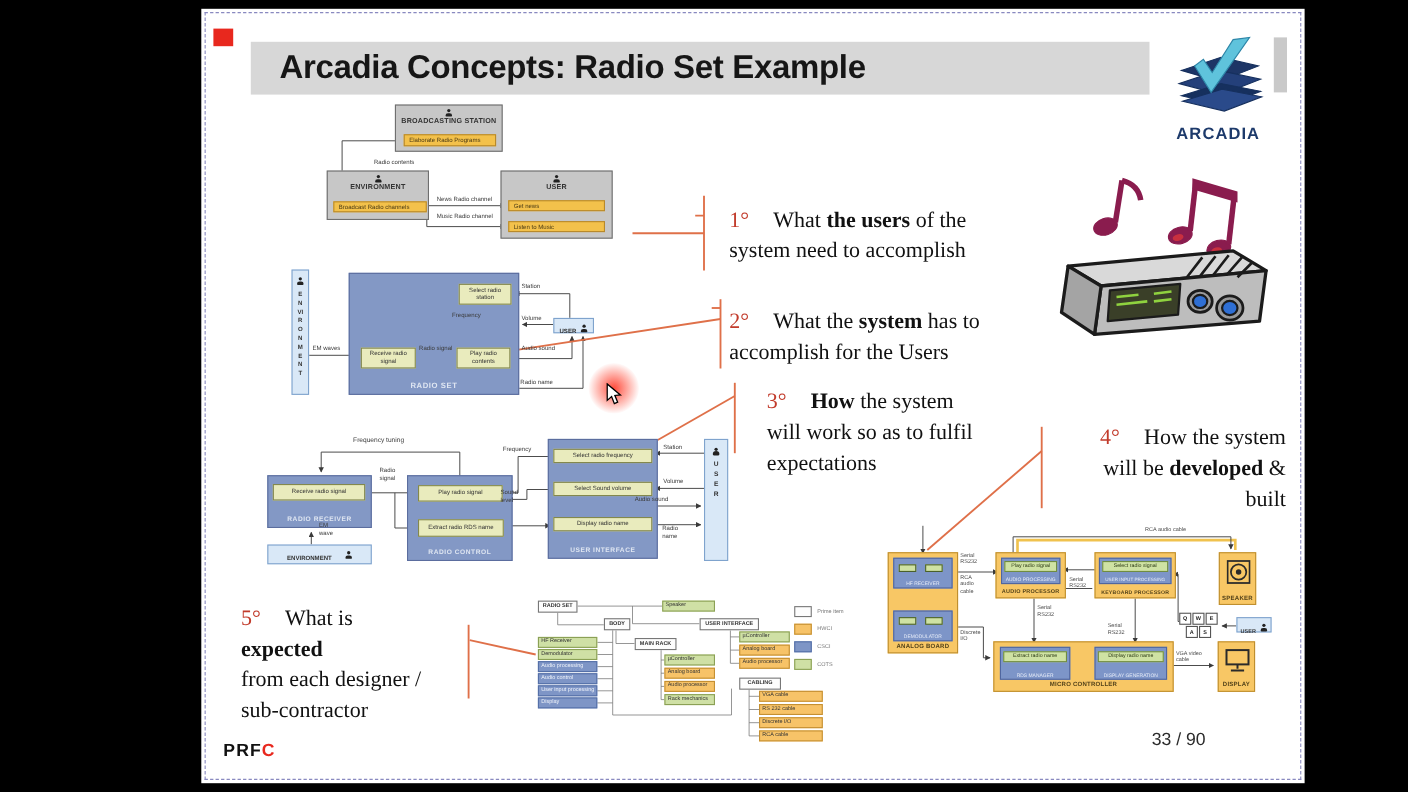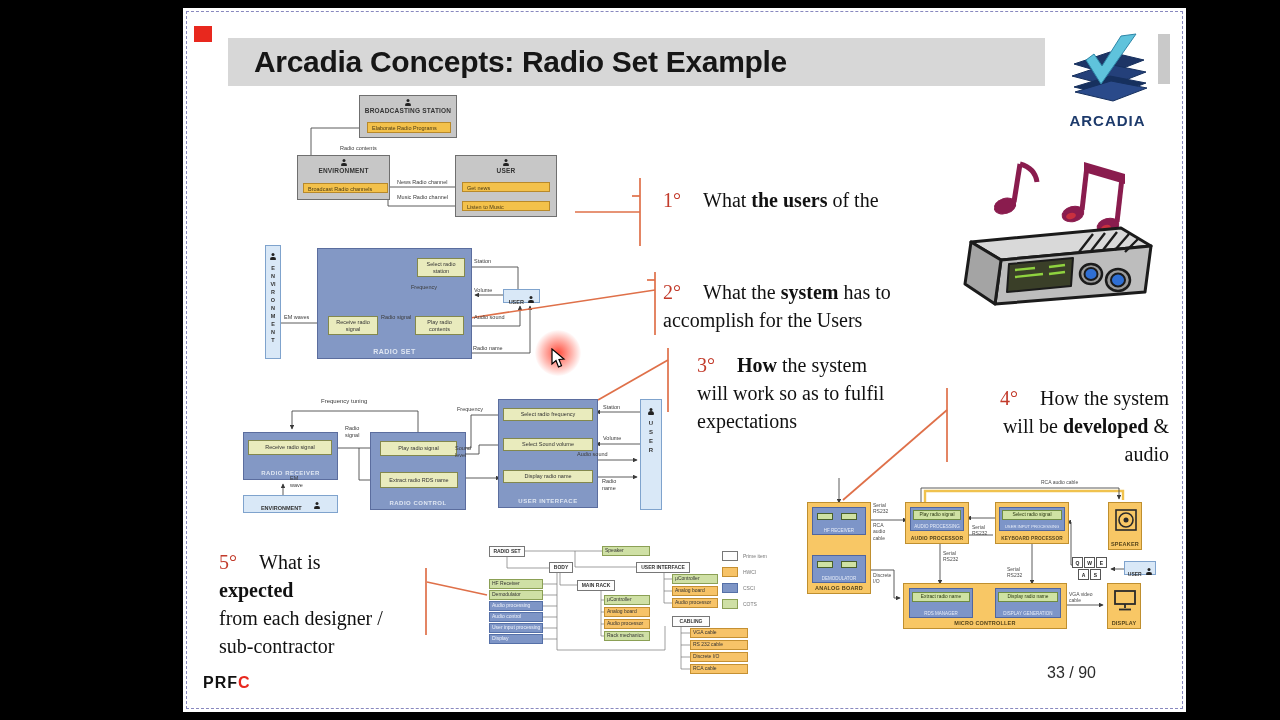--- a/index.html
+++ b/index.html
@@ -365,34 +365,35 @@
   <div class="plbl" style="left:690px;top:514px;width:20px;">RCA audio cable</div>
   <div class="plbl" style="left:690px;top:564px;width:24px;">Discrete I/O</div>
   <div class="plbl" style="left:789px;top:516px;width:22px;">Serial RS232</div>
   <div class="plbl" style="left:760px;top:542px;width:22px;">Serial RS232</div>
   <div class="plbl" style="left:824px;top:558px;width:22px;">Serial RS232</div>
   <div class="plbl" style="left:858px;top:471px;width:60px;white-space:nowrap;">RCA audio cable</div>
   <div class="plbl" style="left:886px;top:583px;width:26px;">VGA video cable</div>
 
   <div class="anno" style="left:480px;top:178px;width:258px;">
     <span class="num">1°</span><span>What </span><b>the users</b><span> of the</span><br>
+    <span>system need to accomplish</span>
   </div>
   <div class="anno" style="left:480px;top:270px;width:268px;">
     <span class="num">2°</span><span>What the </span><b>system</b><span> has to</span><br>
     <span>accomplish for the Users</span>
   </div>
   <div class="anno" style="left:514px;top:343px;width:210px;">
     <span class="num">3°</span><b>How</b><span> the system</span><br>
     <span>will work so as to fulfil</span><br>
     <span>expectations</span>
   </div>
   <div class="anno" style="left:790px;top:376px;width:196px;text-align:right;">
     <span class="num">4°</span><span>How the system</span><br>
     <span>will be </span><b>developed</b><span> &amp;</span><br>
-    <span>audio</span>
+    <span>built</span>
   </div>
   <div class="anno" style="left:36px;top:540px;width:220px;">
     <span class="num">5°</span><span>What is</span><br>
     <b>expected</b><br>
     <span>from each designer /</span><br>
     <span>sub-contractor</span>
   </div>
 
   <svg class="abs" style="left:770px;top:138px;" width="205" height="185" viewBox="0 0 205 185">
 

